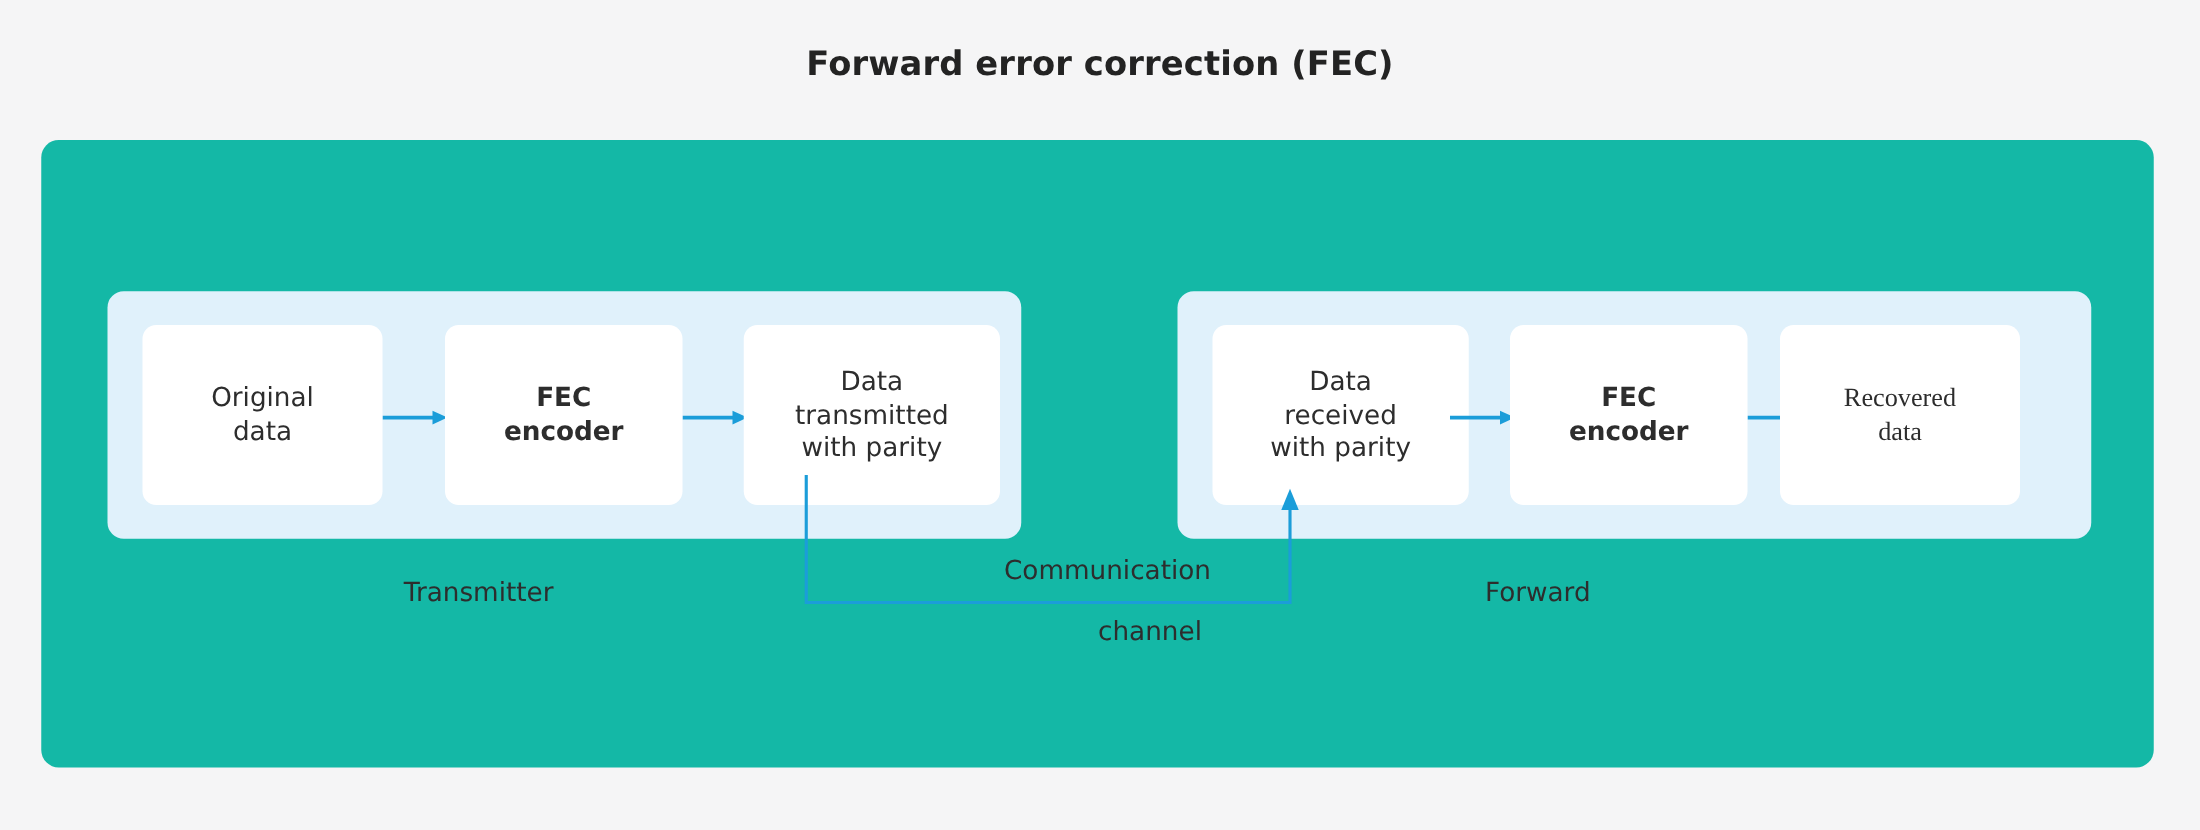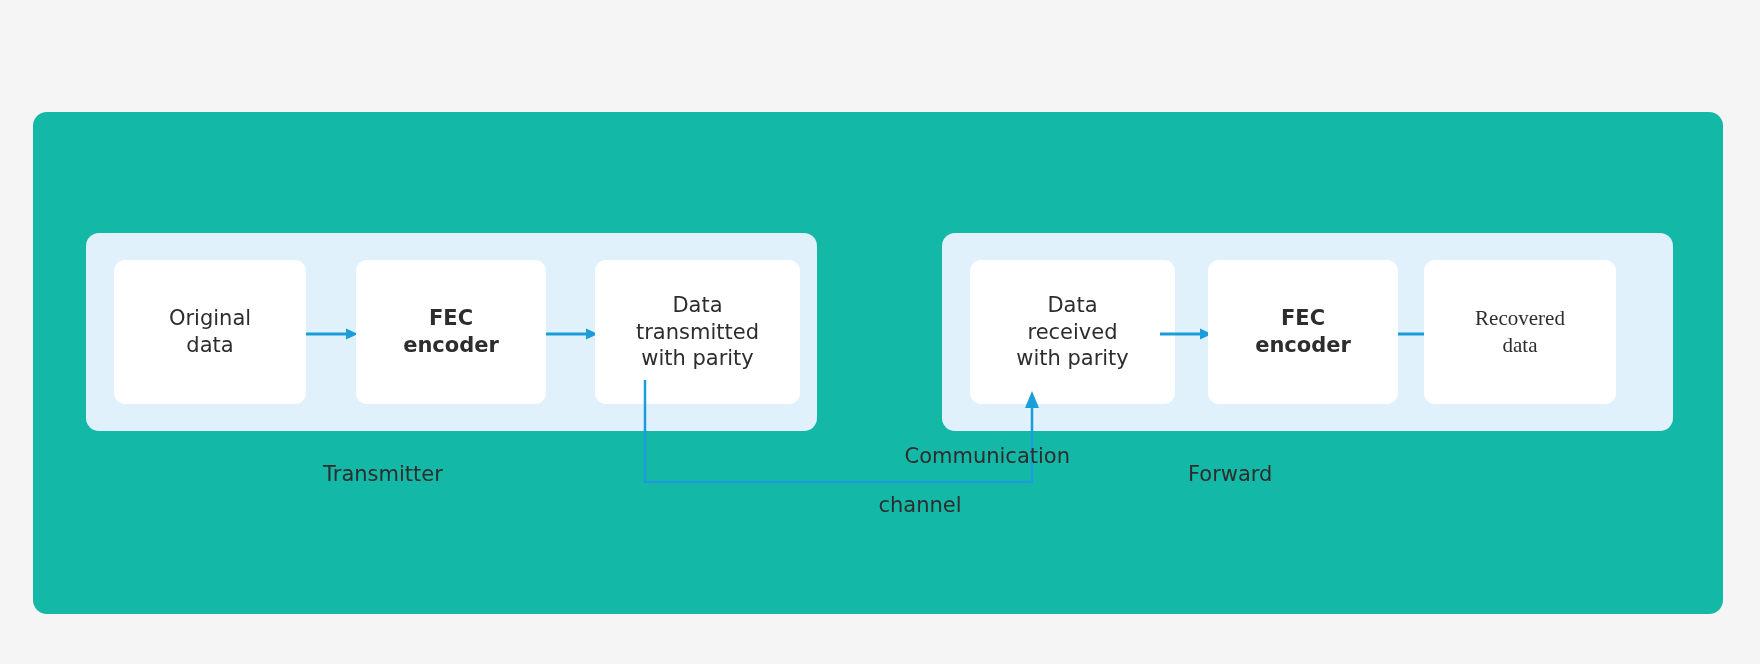--- a/index.html
+++ b/index.html
@@ -133,28 +133,29 @@
     height: 502px;
     overflow: visible;
   }
   .channel-caption {
     position: absolute;
     font-size: 21px;
     color: #2d2d2d;
     text-align: center;
     width: 300px;
   }
-  .chan-line-1 { left: 737px; top: 332px; text-align: right; }
+  .chan-line-1 { left: 703px; top: 332px; }
   .chan-line-2 { left: 737px; top: 381px; }
 </style>
 </head>
 <body>
 
 <div class="page">
 
+  <div class="page-title">Forward error correction (FEC)</div>
 
   <div class="card">
     <div class="diagram">
 
       <div class="group-panel group-transmitter">
 
         <div class="node node-row node-w1 n-original">
           <span class="node-label">Original
 data</span>
         </div>

